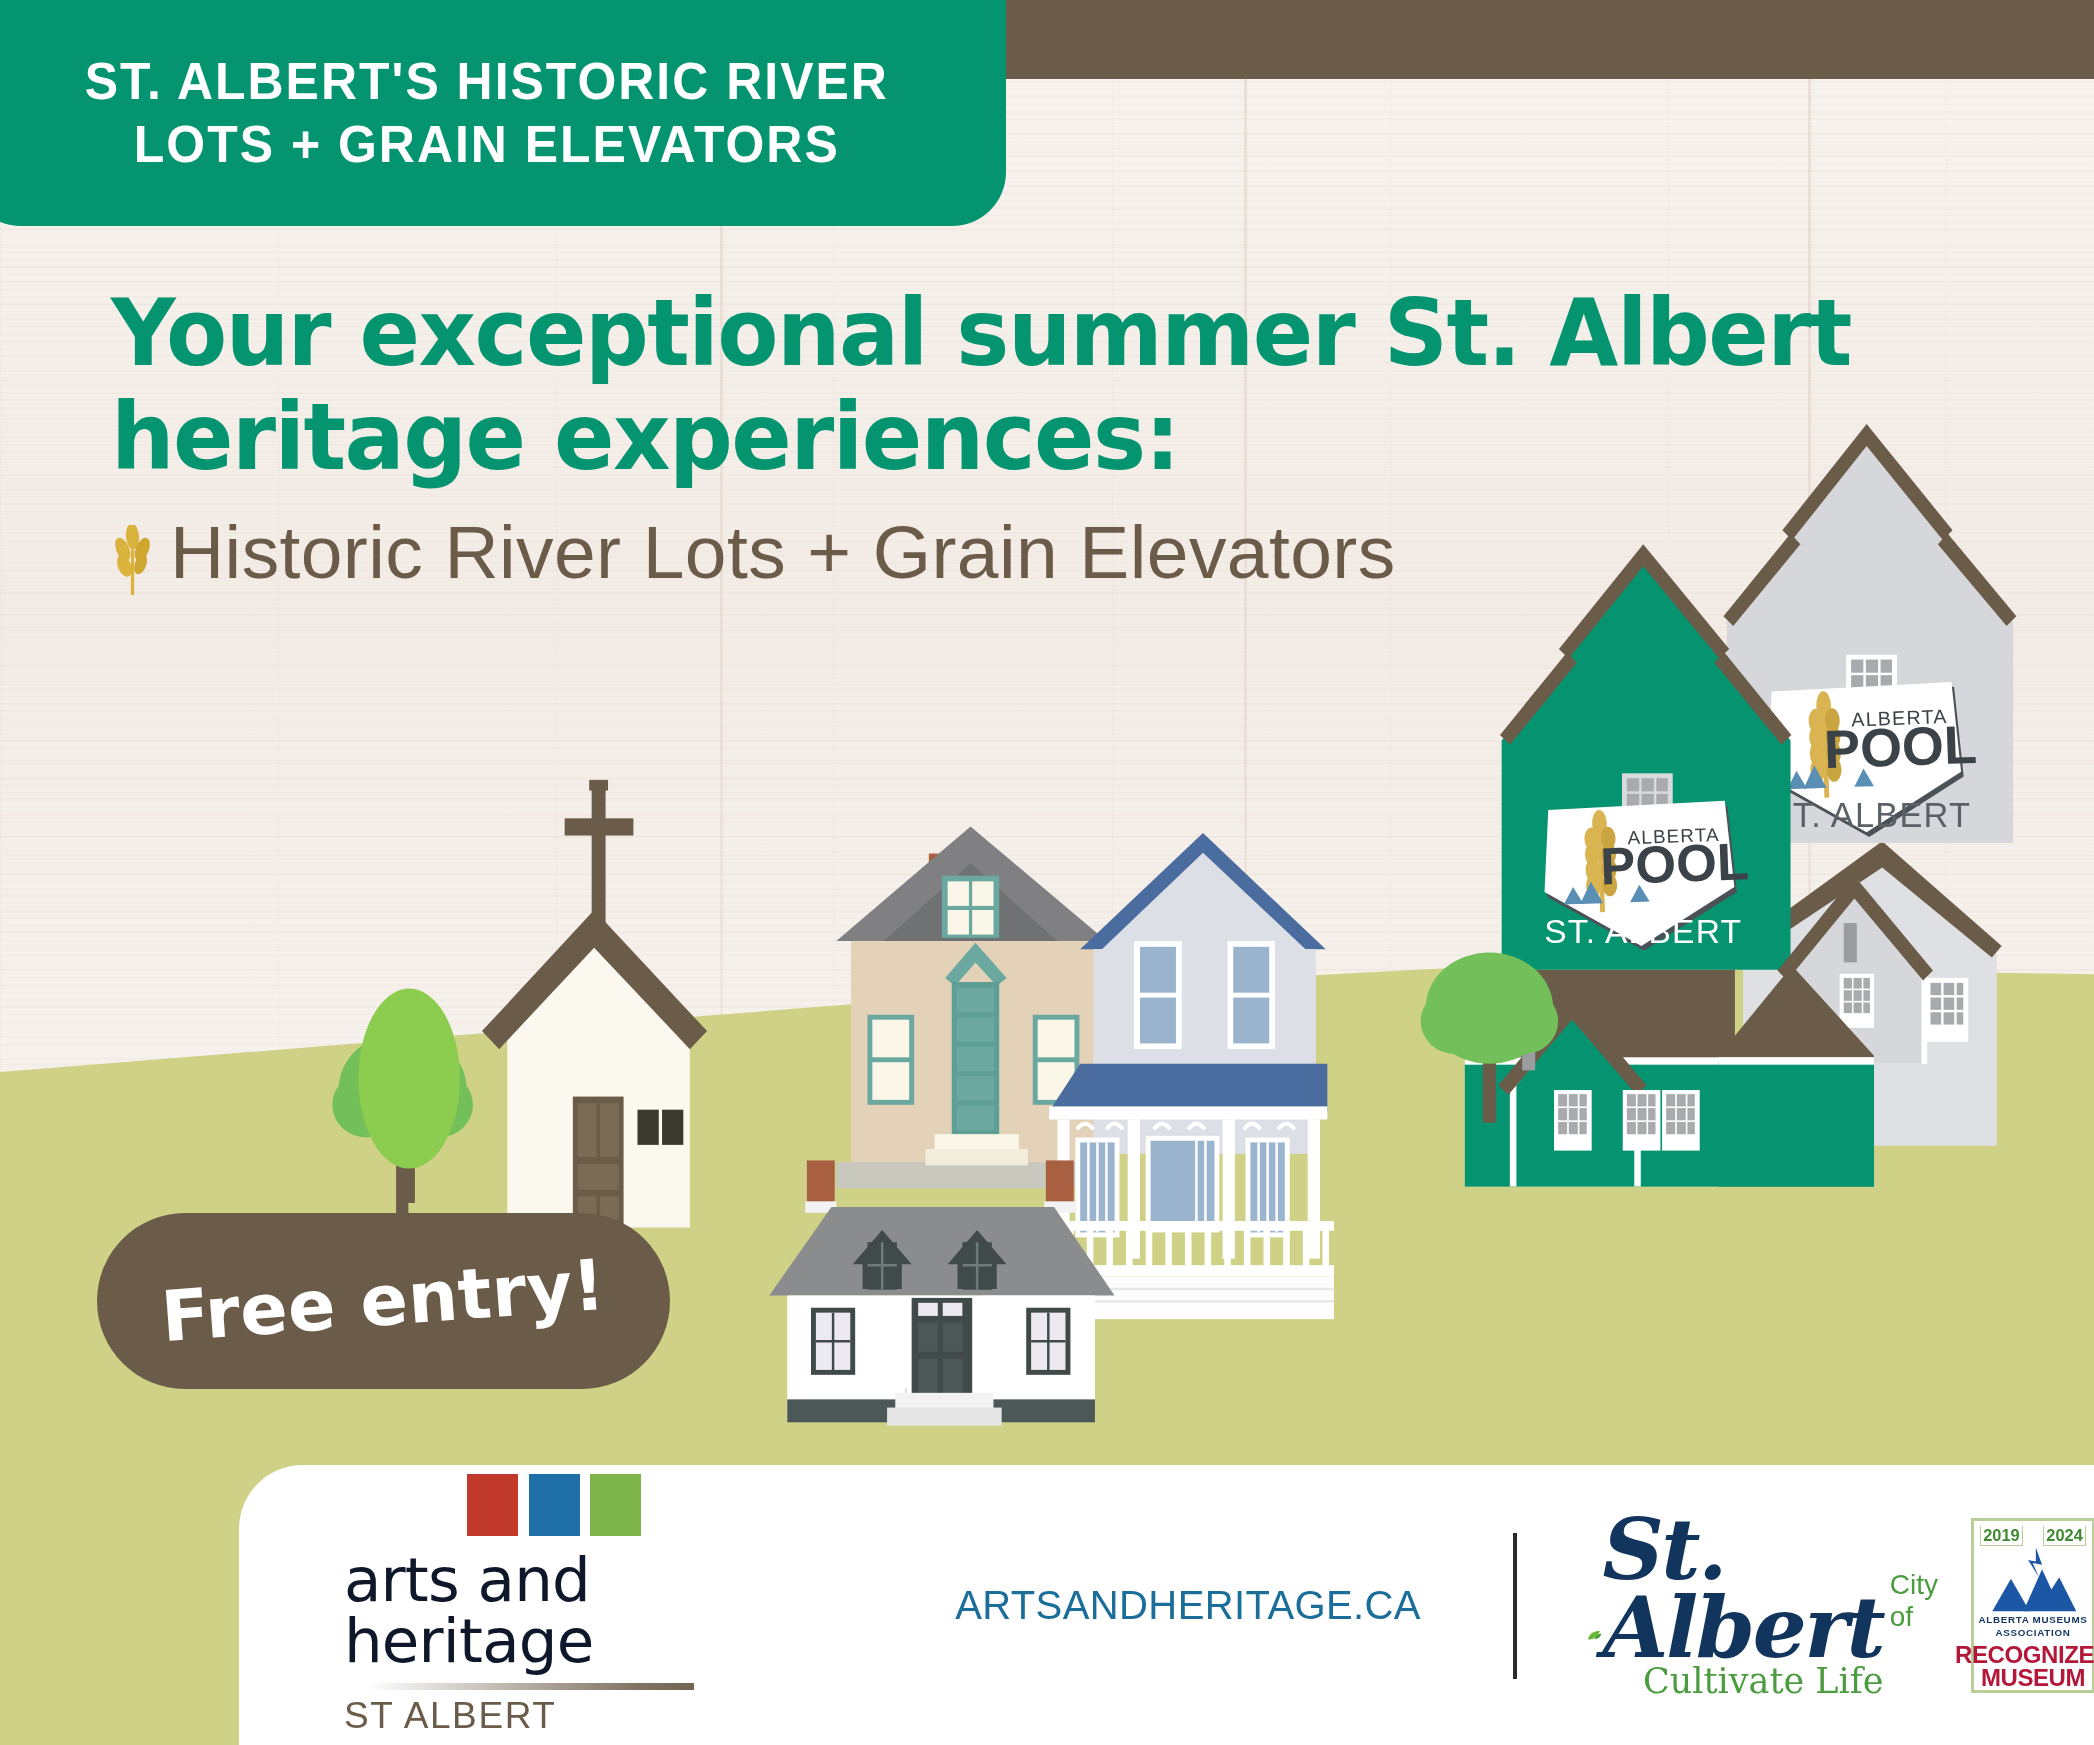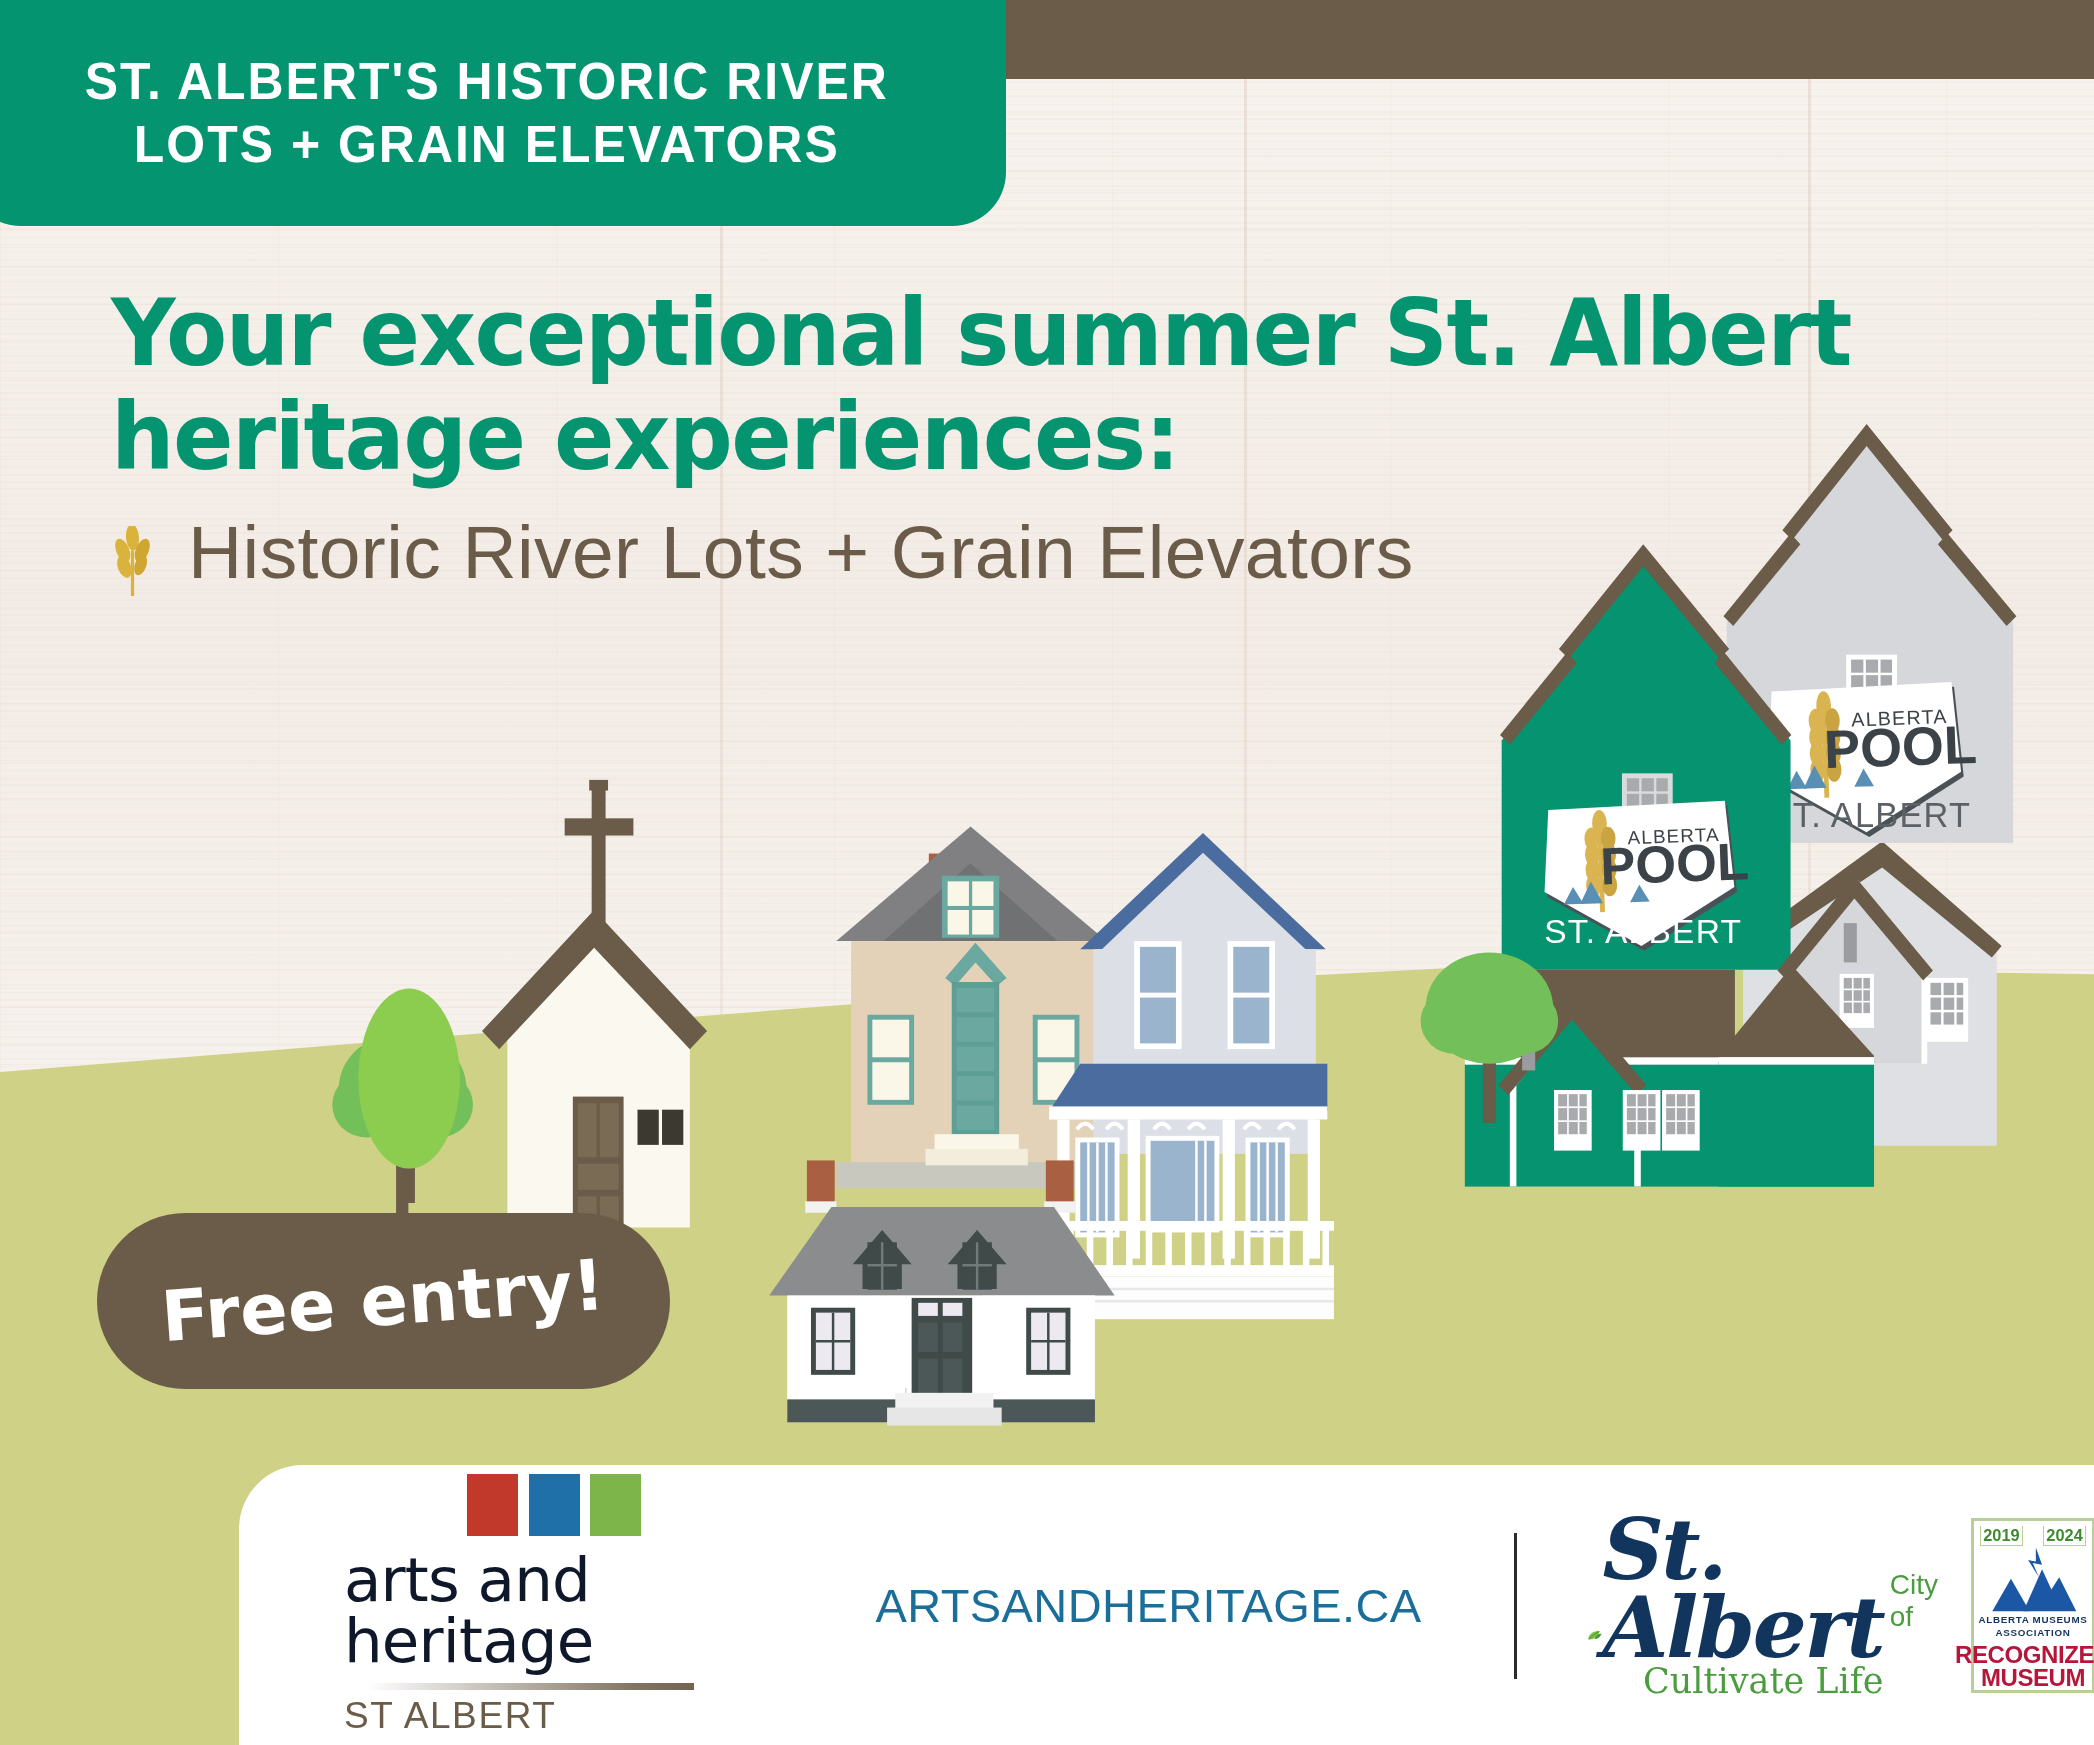--- a/index.html
+++ b/index.html
@@ -73,21 +73,21 @@
     font-family:"DejaVu Sans", sans-serif;
     font-weight:bold;
     font-size:92px;
     line-height:1.13;
     letter-spacing:-1.6px;
     transform:scaleX(.97);
     transform-origin:left center;
   }
 
   .bullets { margin-top:18px; }
-  .bullet-row { display:flex; align-items:flex-end; gap:34px; margin-bottom:4.9px; }
+  .bullet-row { display:flex; align-items:center; gap:16px; margin-bottom:4.9px; }
   .wheat-icon { width:43px; height:70px; flex:0 0 43px; margin-top:16.4px; }
   .bullet-text {
     color:#6a5c48;
     font-family:"Liberation Sans Narrow","Liberation Sans", sans-serif;
     font-size:75px;
     line-height:1.18;
     letter-spacing:0.4px;
   }
 
   
@@ -134,21 +134,21 @@
   .ah-sub {
     color:#6a5c48;
     font-family:"Liberation Sans", sans-serif;
     font-size:37px;
     letter-spacing:1.6px;
     margin-top:4.9px;
   }
   .site-url {
     color:#1b6e99;
     font-family:"Liberation Sans Narrow","Liberation Sans", sans-serif;
-    font-size:47px;
+    font-size:40px;
     letter-spacing:0.4px;
     margin-left:108px;
     white-space:nowrap;
   }
   .divider { width:4.1px; height:146px; background:#2b2b2b; margin-left:92px; }
 
   .logo-city { margin-left:69px; width:352px; }
   .city-top { display:flex; align-items:flex-end; }
   .city-script {
     color:#12355e;

